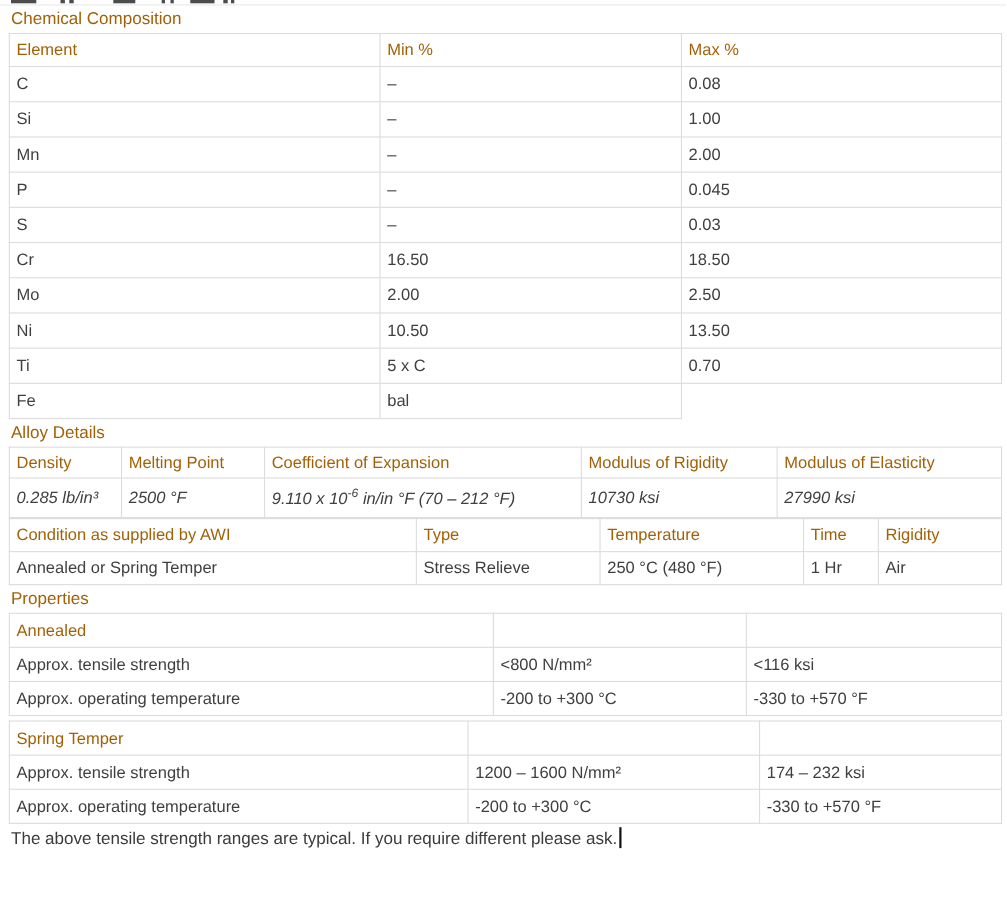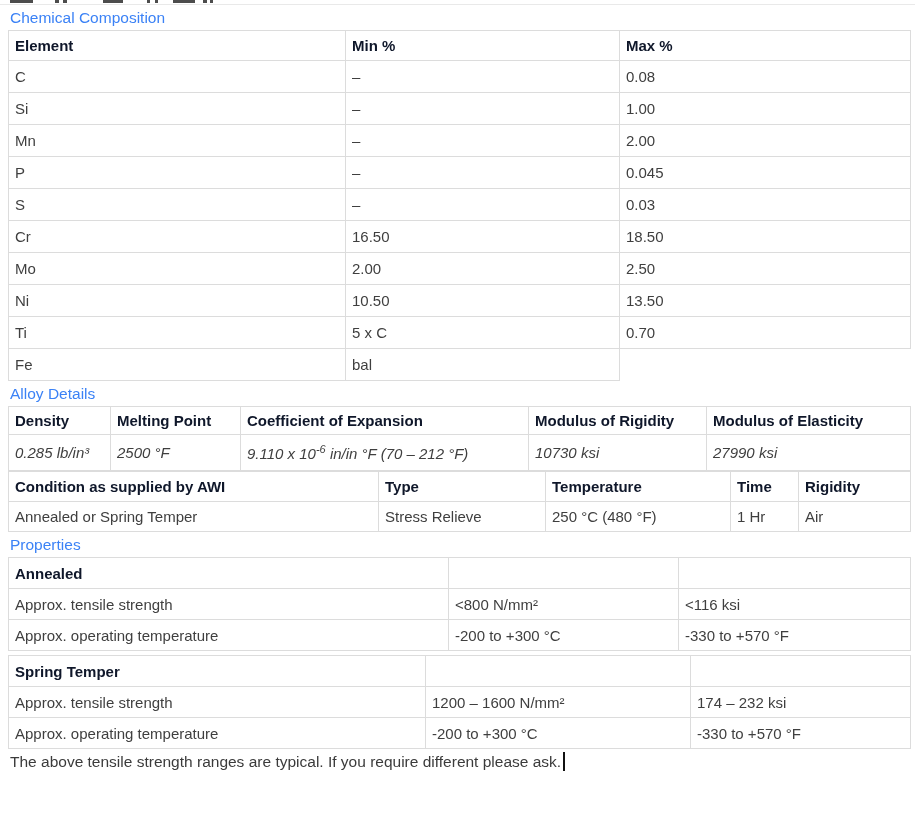--- a/index.html
+++ b/index.html
@@ -8,33 +8,33 @@
     background:#ffffff;
     font-family:"Liberation Sans",sans-serif;
     color:#3f3f3f;
   }
   
   .clip-strip{position:relative;height:4px;border-bottom:1px solid #e9e9e9;}
   .clip-strip i{position:absolute;top:0;height:3px;background:#4c4c4c;}
 
   .section-title{
     margin:3px 0 3px 10px;
-    font-size:15.5px;line-height:19px;color:#3b82f6;
+    font-size:15.5px;line-height:19px;color:#a16207;
   }
   table{
     border-collapse:collapse;table-layout:fixed;
     margin-left:8px;width:902px;
     font-size:15px;
   }
   th,td{
     border:1px solid #dcdcdc;
     padding:0 6px;vertical-align:middle;
     overflow:hidden;white-space:nowrap;
   }
-  th{font-weight:700;color:#0f172a;text-align:left;}
+  th{font-weight:400;color:#a16207;text-align:left;}
   td{color:#3f3f3f;}
 
   .t-chem tr{height:32px;}
   .t-chem tr.head{height:30px;}
 
   .t-alloy tr.head{height:28px;}
   .t-alloy tr.r1{height:32px;}
   .t-alloy tr.r2{height:36px;font-style:italic;}
   .t-alloy sup{font-size:11px;}
 

